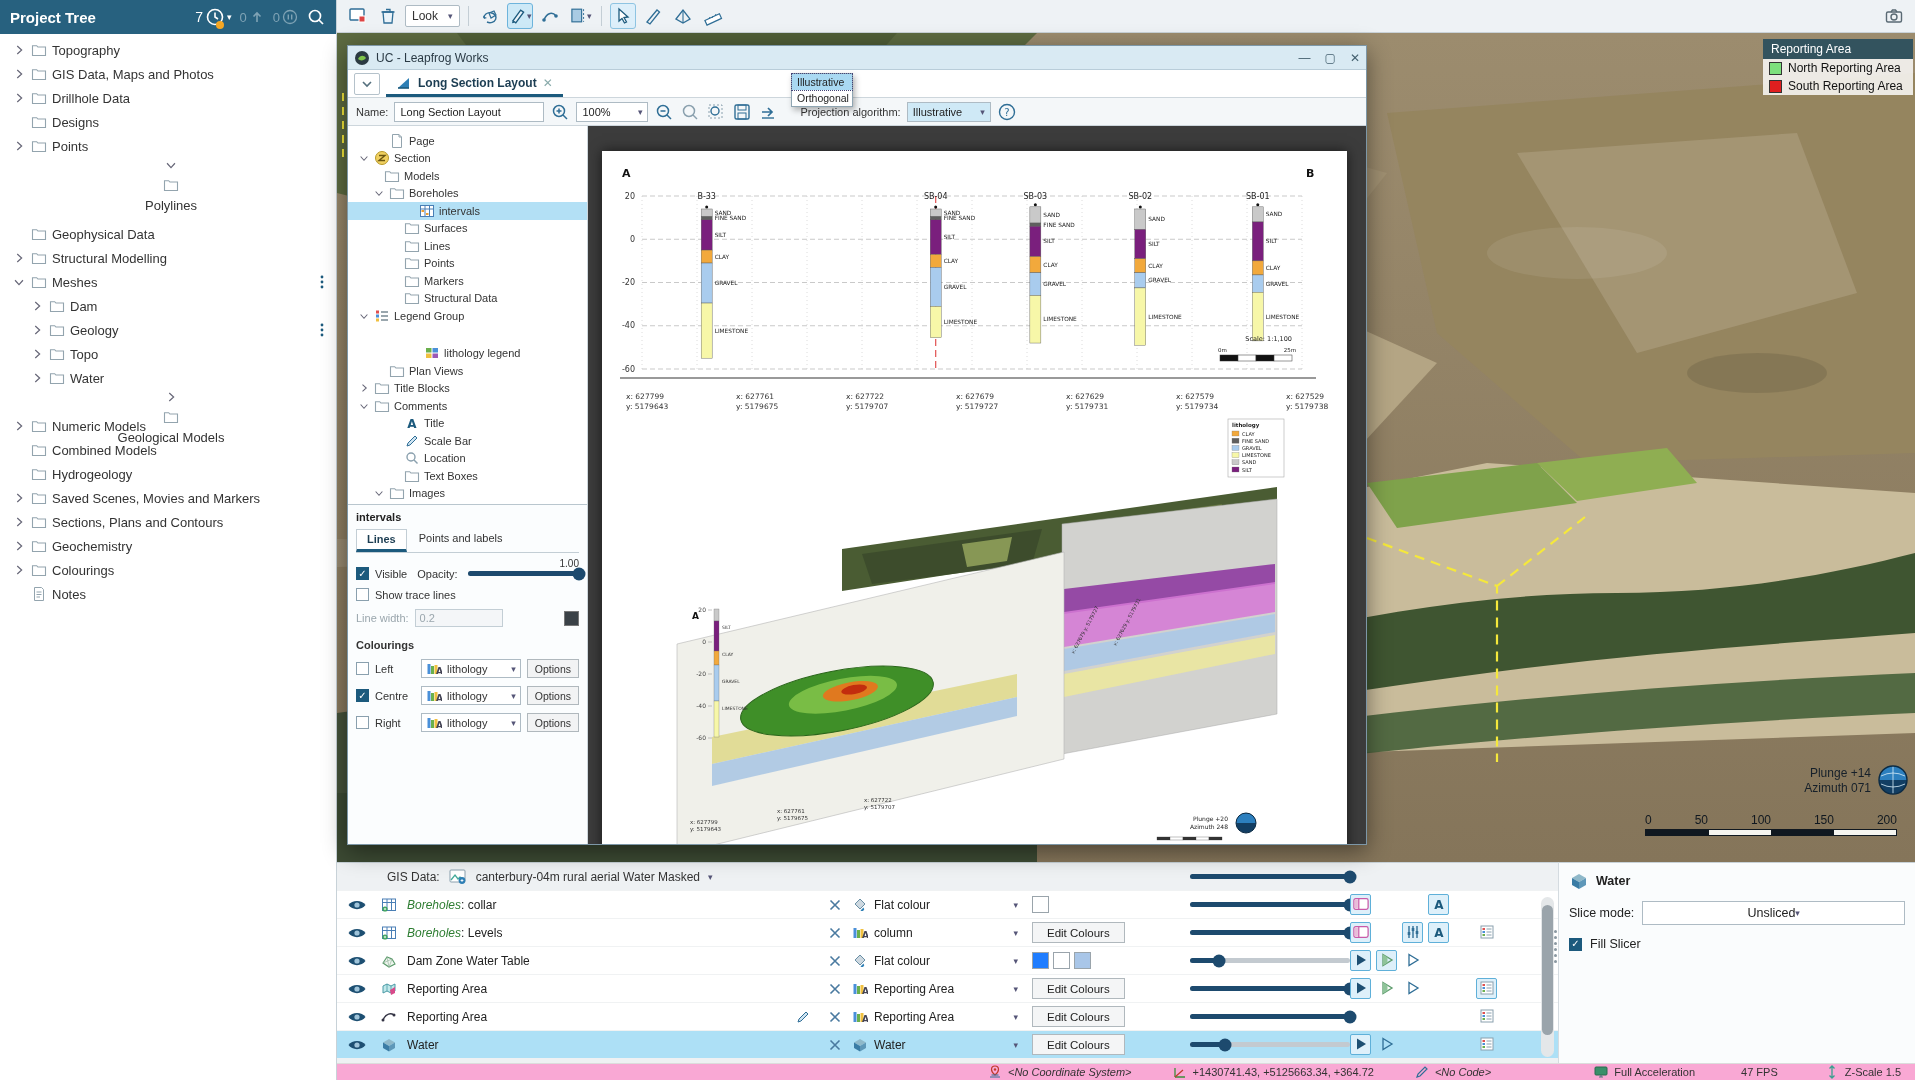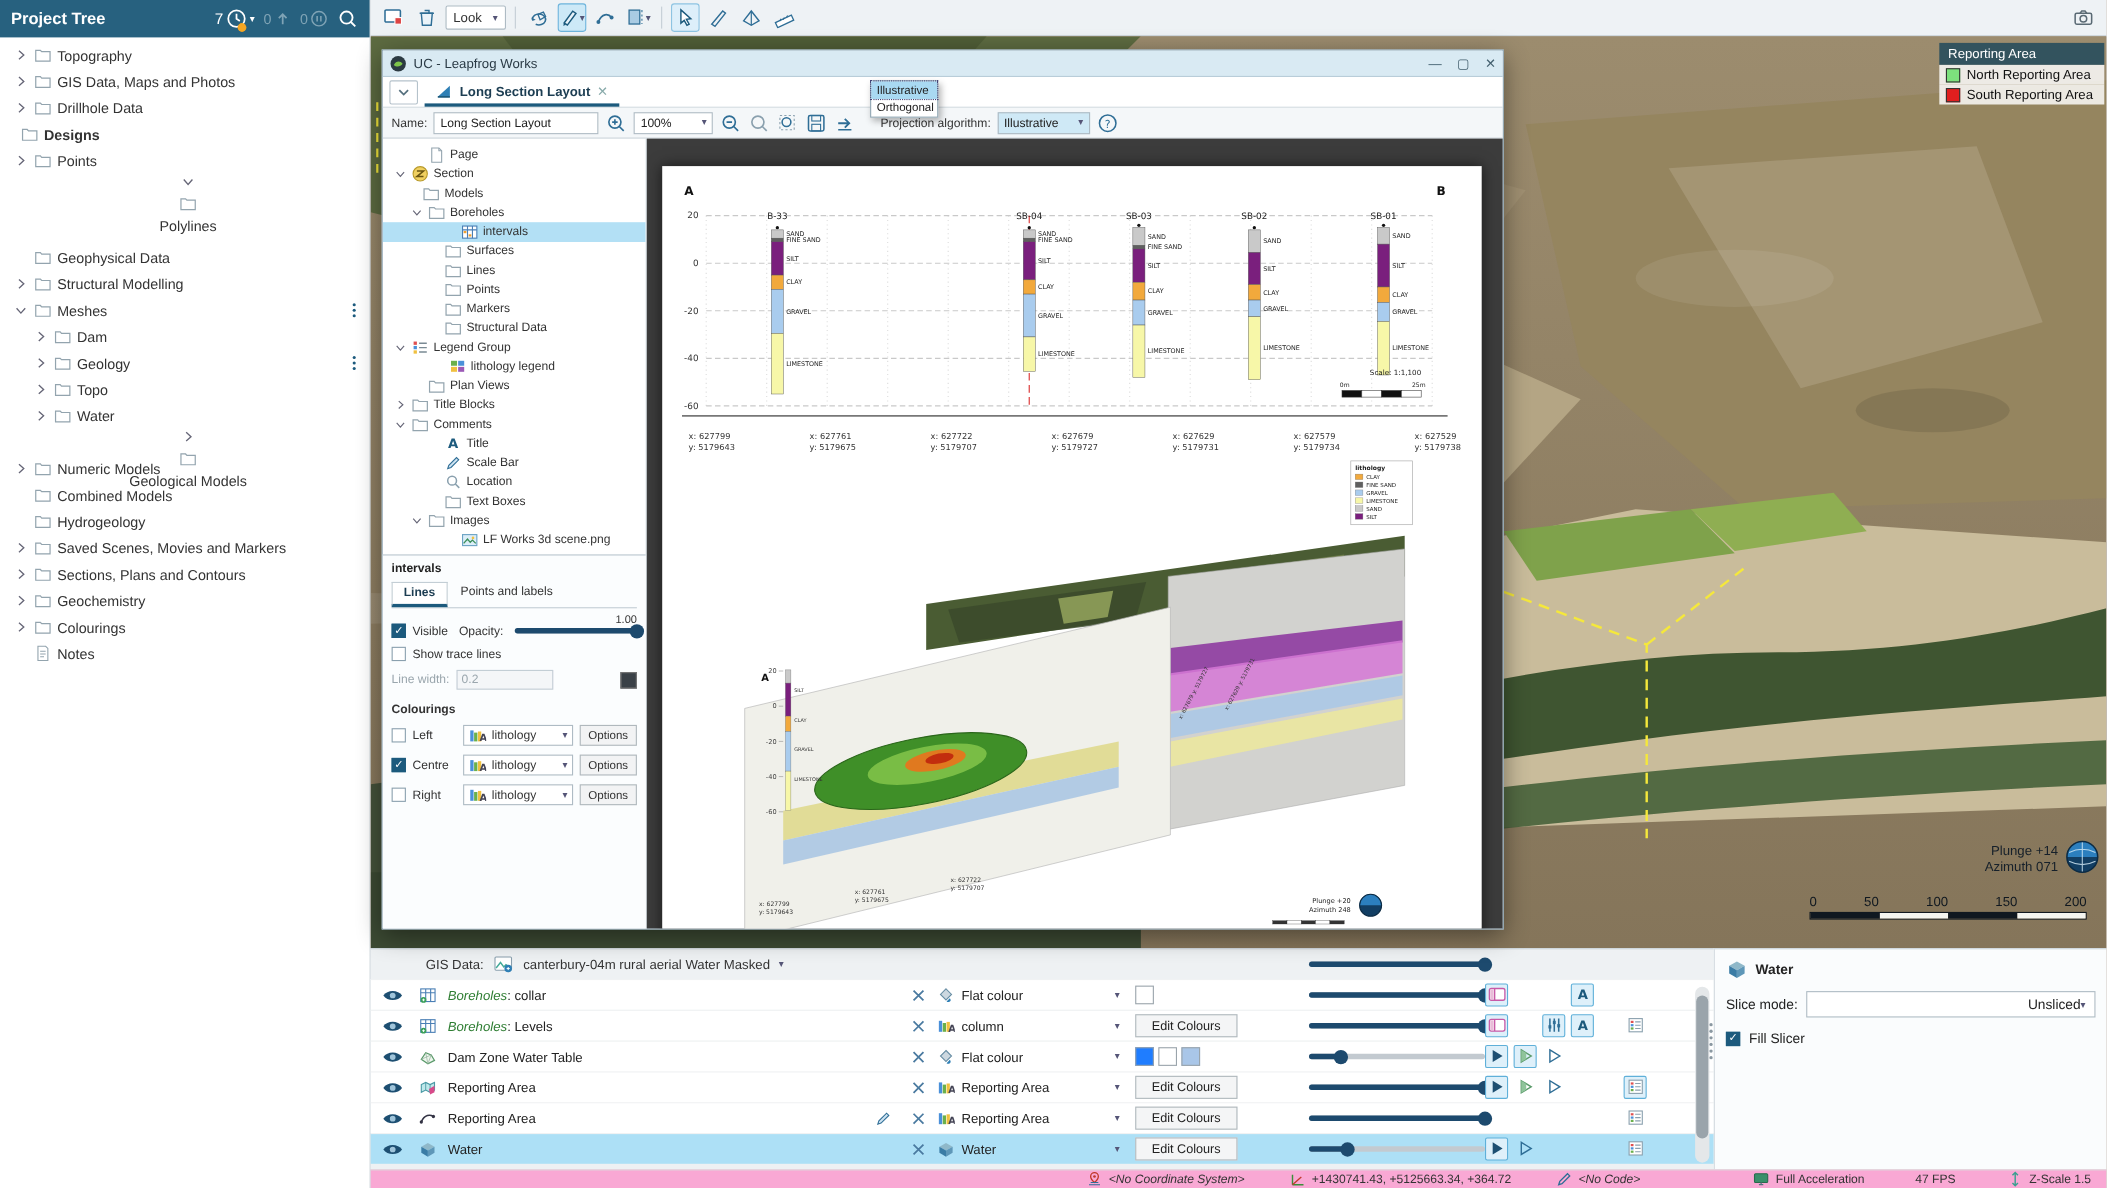--- a/index.html
+++ b/index.html
@@ -109,21 +109,21 @@
   .ric.hl { background:#def0fa; border-color:#5fb0d9; }
   .bp-scrollbar { position:absolute; right:4px; top:34px; width:13px; height:160px; background:#e4e7e9; border-radius:7px; }
   .bp-scrollbar .thumb { position:absolute; left:1px; right:1px; top:8px; height:130px; background:#9aa4ab; border-radius:6px; }
   .panel-divider-dots { position:absolute; left:1552px; top:930px; width:6px; height:60px; display:flex; flex-direction:column; gap:3px; align-items:center; z-index:6; }
   .panel-divider-dots i { width:3px; height:3px; background:#8a98a1; border-radius:50%; }
 
   
   #water-panel { position:absolute; left:1558px; top:862px; width:357px; height:201px; background:#fafcfd; border-top:1px solid #c8d2d8; border-left:1px solid #d4dbe0; padding:8px 10px; font-size:12.5px; color:#222; }
   .wp-title { display:flex; align-items:center; gap:7px; font-weight:bold; margin-bottom:10px; }
   .wp-row { display:flex; align-items:center; gap:8px; margin-bottom:12px; }
-  .wp-select { flex:1; height:24px; border:1px solid #aebbc4; background:#fff; display:flex; align-items:center; padding:0 8px; justify-content:flex-end; }
+  .wp-select { flex:1; height:24px; border:1px solid #aebbc4; background:#fff; display:flex; align-items:center; padding:0 8px; justify-content:center; }
 
   
   #status-bar { position:absolute; left:337px; top:1063px; width:1578px; height:17px; background:#f9a8d4; border-top:1px solid #dcdcdc; display:flex; align-items:center; font-size:11px; color:#333; gap:6px; }
   #status-bar .grp { display:flex; align-items:center; gap:5px; }
   #status-bar .em { font-style:italic; }
   .sb-left { margin-left:650px; display:flex; gap:40px; }
   .sb-right { margin-left:auto; display:flex; gap:46px; margin-right:14px; }
 </style>
 </head>
 <body>
@@ -190,21 +190,21 @@
           <span class="arrow">
             <svg class="icon16" viewBox="0 0 16 16">
               <path d="M6 3.5l5 4.5-5 4.5" fill="none" stroke="#667" stroke-width="1.4"></path>
             </svg>
           </span>
           <span class="icon16"><svg class="icon16" viewBox="0 0 16 16">
               <path d="M1.5 5.5v-1.8h4.2l1.2 1.3h7.6v8.5H1.5z" fill="#fff" stroke="#93a4ae" stroke-width="1.1"></path>
             </svg></span>
           <span>Drillhole Data</span>
         </li>
-        <li style=" font-weight: bold;">
+        <li style="padding-left: 12px;">
           <span class="arrow"></span>
           <span class="icon16"><svg class="icon16" viewBox="0 0 16 16">
               <path d="M1.5 5.5v-1.8h4.2l1.2 1.3h7.6v8.5H1.5z" fill="#fff" stroke="#93a4ae" stroke-width="1.1"></path>
             </svg></span>
           <span>Designs</span>
         </li>
         <li style="padding-left: 12px;">
           <span class="arrow">
             <svg class="icon16" viewBox="0 0 16 16">
               <path d="M6 3.5l5 4.5-5 4.5" fill="none" stroke="#667" stroke-width="1.4"></path>
@@ -734,21 +734,21 @@
                 </svg>
               </span>
               <span class="icon16"><svg class="icon16" viewBox="0 0 16 16">
                   <rect x="2" y="2.5" width="3" height="3" fill="#e05050"></rect>
                   <rect x="2" y="6.5" width="3" height="3" fill="#4a90d9"></rect>
                   <rect x="2" y="10.5" width="3" height="3" fill="#f0c040"></rect>
                   <path d="M7 4h7M7 8h7M7 12h7" stroke="#7a8a94" stroke-width="1.3"></path>
                 </svg></span>
               <span>Legend Group</span>
             </li>
-            <li style="padding-left: 44px;">
+            <li style="padding-left: 60px; margin-top: 20px;">
               <span class="arrow"></span>
               <span class="icon16"><svg class="icon16" viewBox="0 0 16 16">
                   <rect x="2" y="3" width="5.5" height="4.5" fill="#6ab04c"></rect>
                   <rect x="8.5" y="3" width="5.5" height="4.5" fill="#4a90d9"></rect>
                   <rect x="2" y="8.5" width="5.5" height="4.5" fill="#f0c040"></rect>
                   <rect x="8.5" y="8.5" width="5.5" height="4.5" fill="#9b59b6"></rect>
                 </svg></span>
               <span>lithology legend</span>
             </li>
             <li style="padding-left: 25px;">

